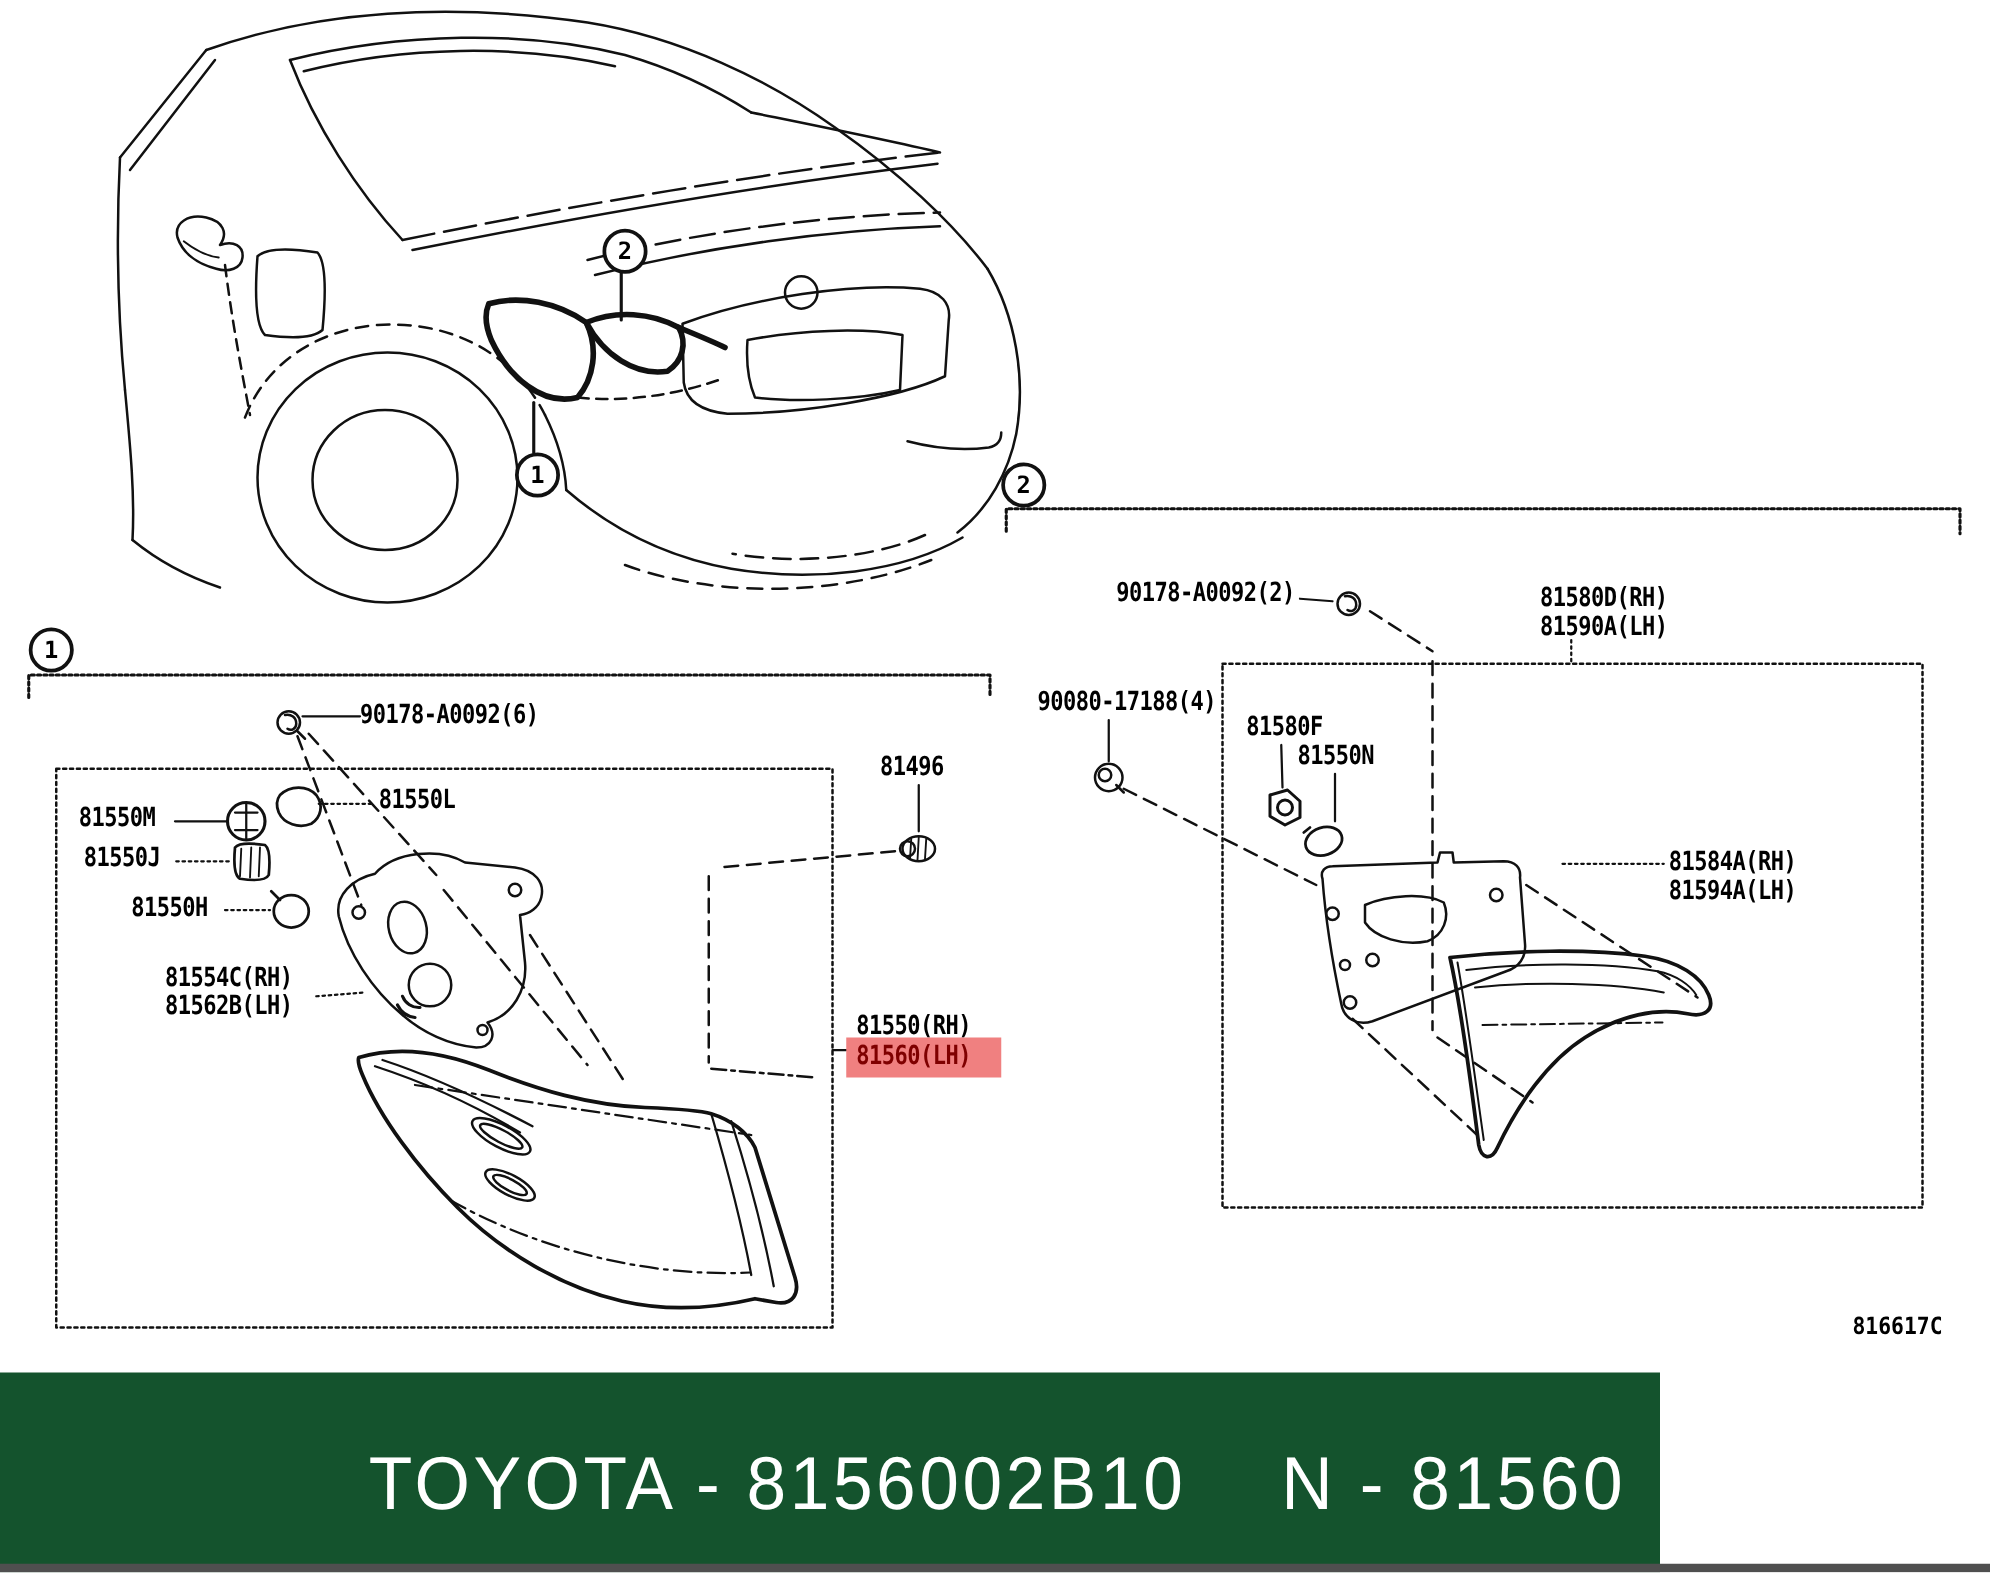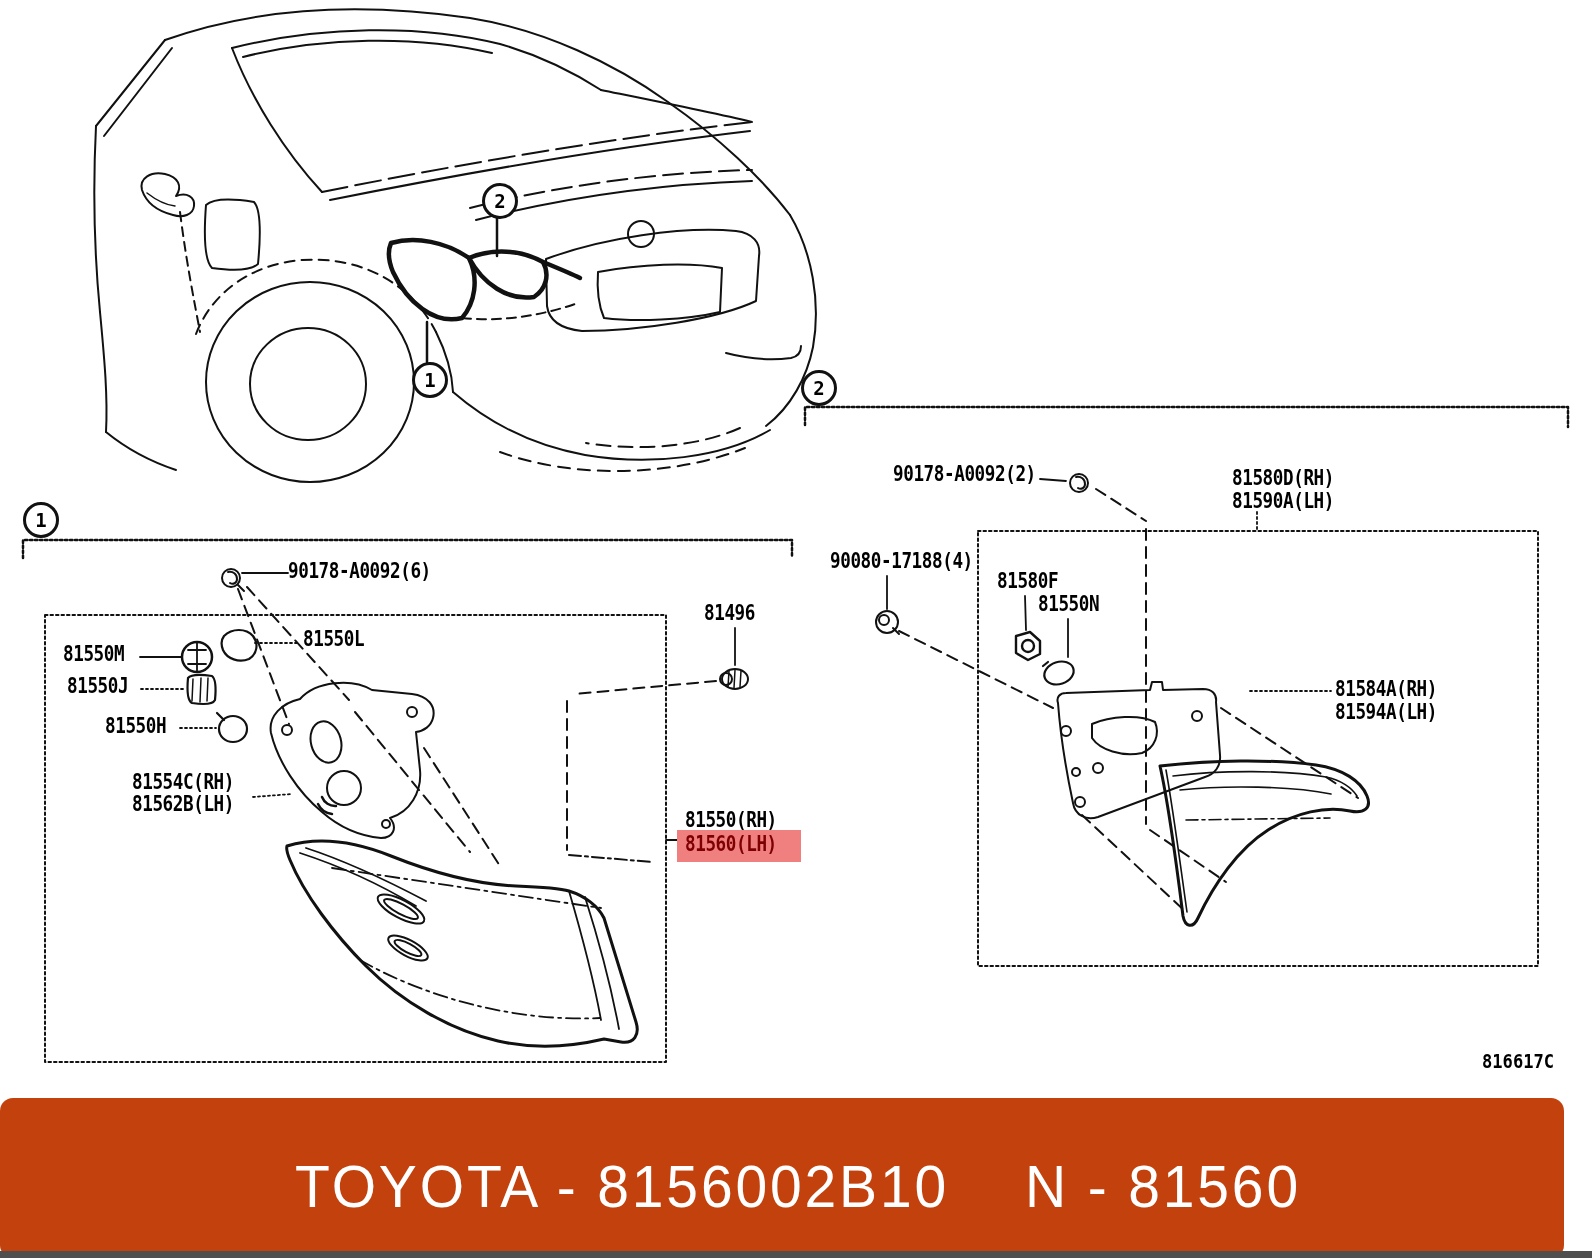--- a/index.html
+++ b/index.html
@@ -9,21 +9,21 @@
   .lbl{position:absolute;font-family:"DejaVu Sans Mono",monospace;font-weight:bold;
        font-size:21px;line-height:24px;color:#000;white-space:nowrap;
        transform:scaleX(0.84);transform-origin:left top;letter-spacing:-0.5px;}
   .lbl.red{color:#7f0000;}
   .hl{position:absolute;background:#f08080;}
   .callout{position:absolute;width:30px;height:30px;border:3px solid #111;border-radius:50%;
            display:flex;align-items:center;justify-content:center;background:#fff;
            font-family:"DejaVu Sans Mono",monospace;font-weight:bold;font-size:19px;color:#000;}
   .code{position:absolute;font-family:"DejaVu Sans Mono",monospace;font-weight:bold;
         font-size:19px;color:#000;transform:scaleX(0.9);transform-origin:left top;}
-  .footer{position:absolute;left:0;top:1098px;width:1564px;height:160px;background:#c2410c;border-radius:13px;}
+  .footer{position:absolute;left:0;top:1098px;width:1328px;height:160px;background:#14532d;}
   .footer-edge{position:absolute;left:0;top:1251px;width:1592px;height:7px;background:#4f4f4f;}
   .ftxt{position:absolute;font-family:"Liberation Sans",sans-serif;font-weight:400;
         font-size:60px;letter-spacing:3px;color:#ffffff;white-space:nowrap;
         transform:scaleX(0.95);transform-origin:left top;}
 </style>
 </head>
 <body>
 
 <div id="stage">
 

